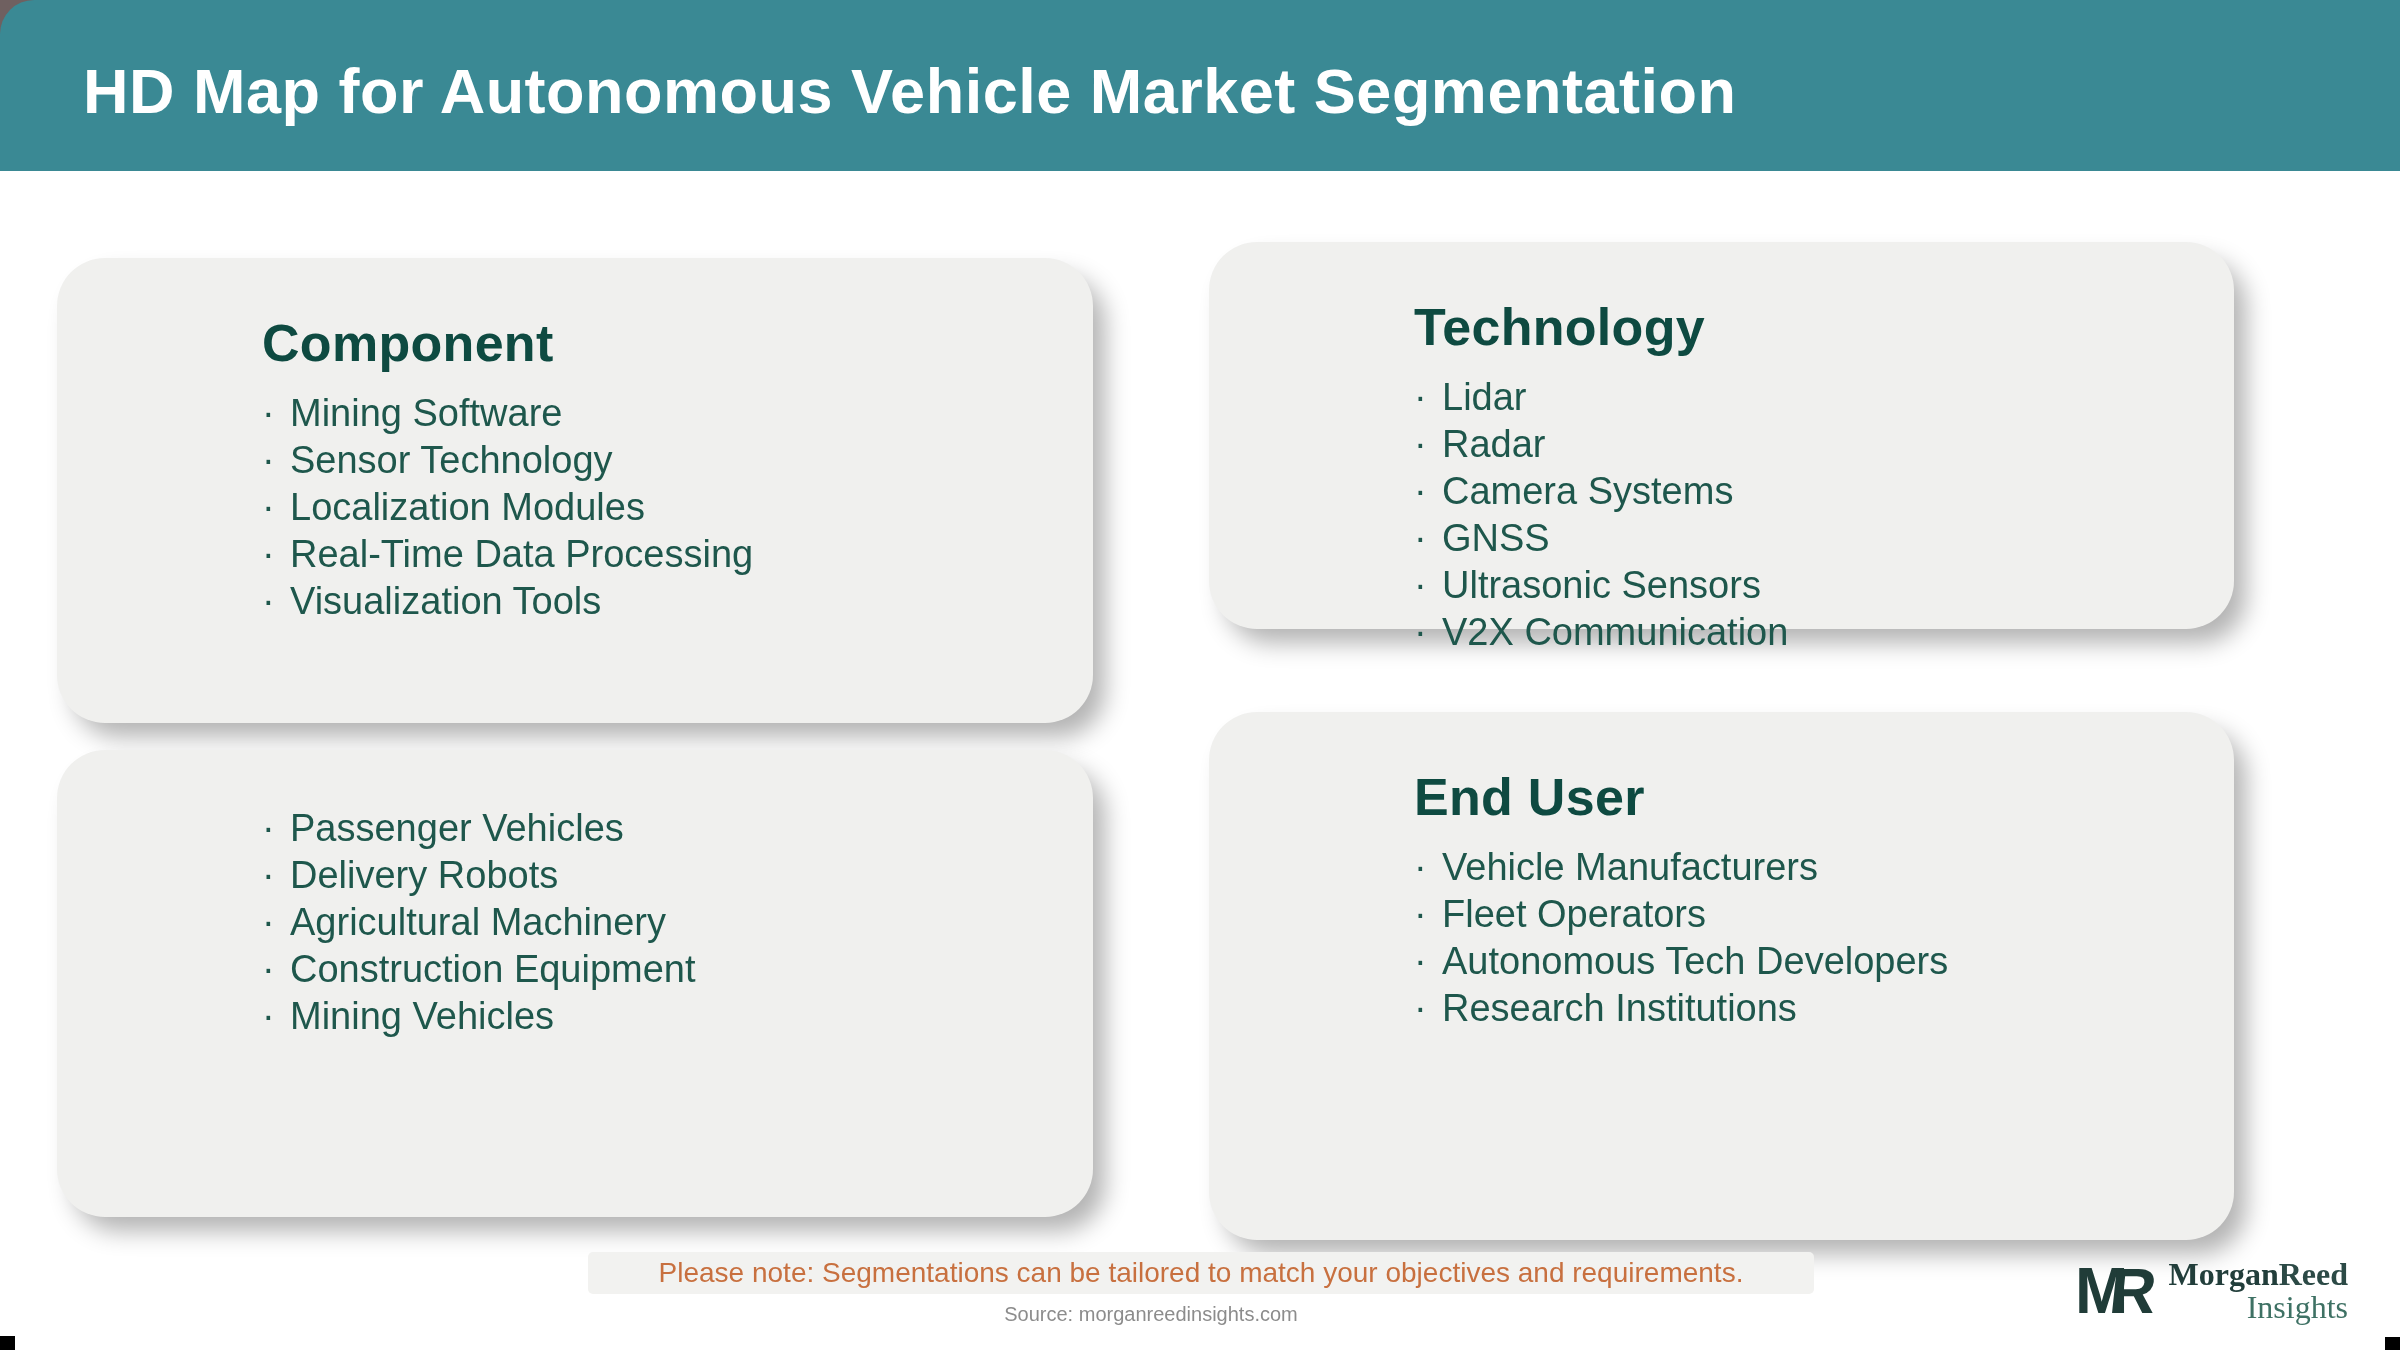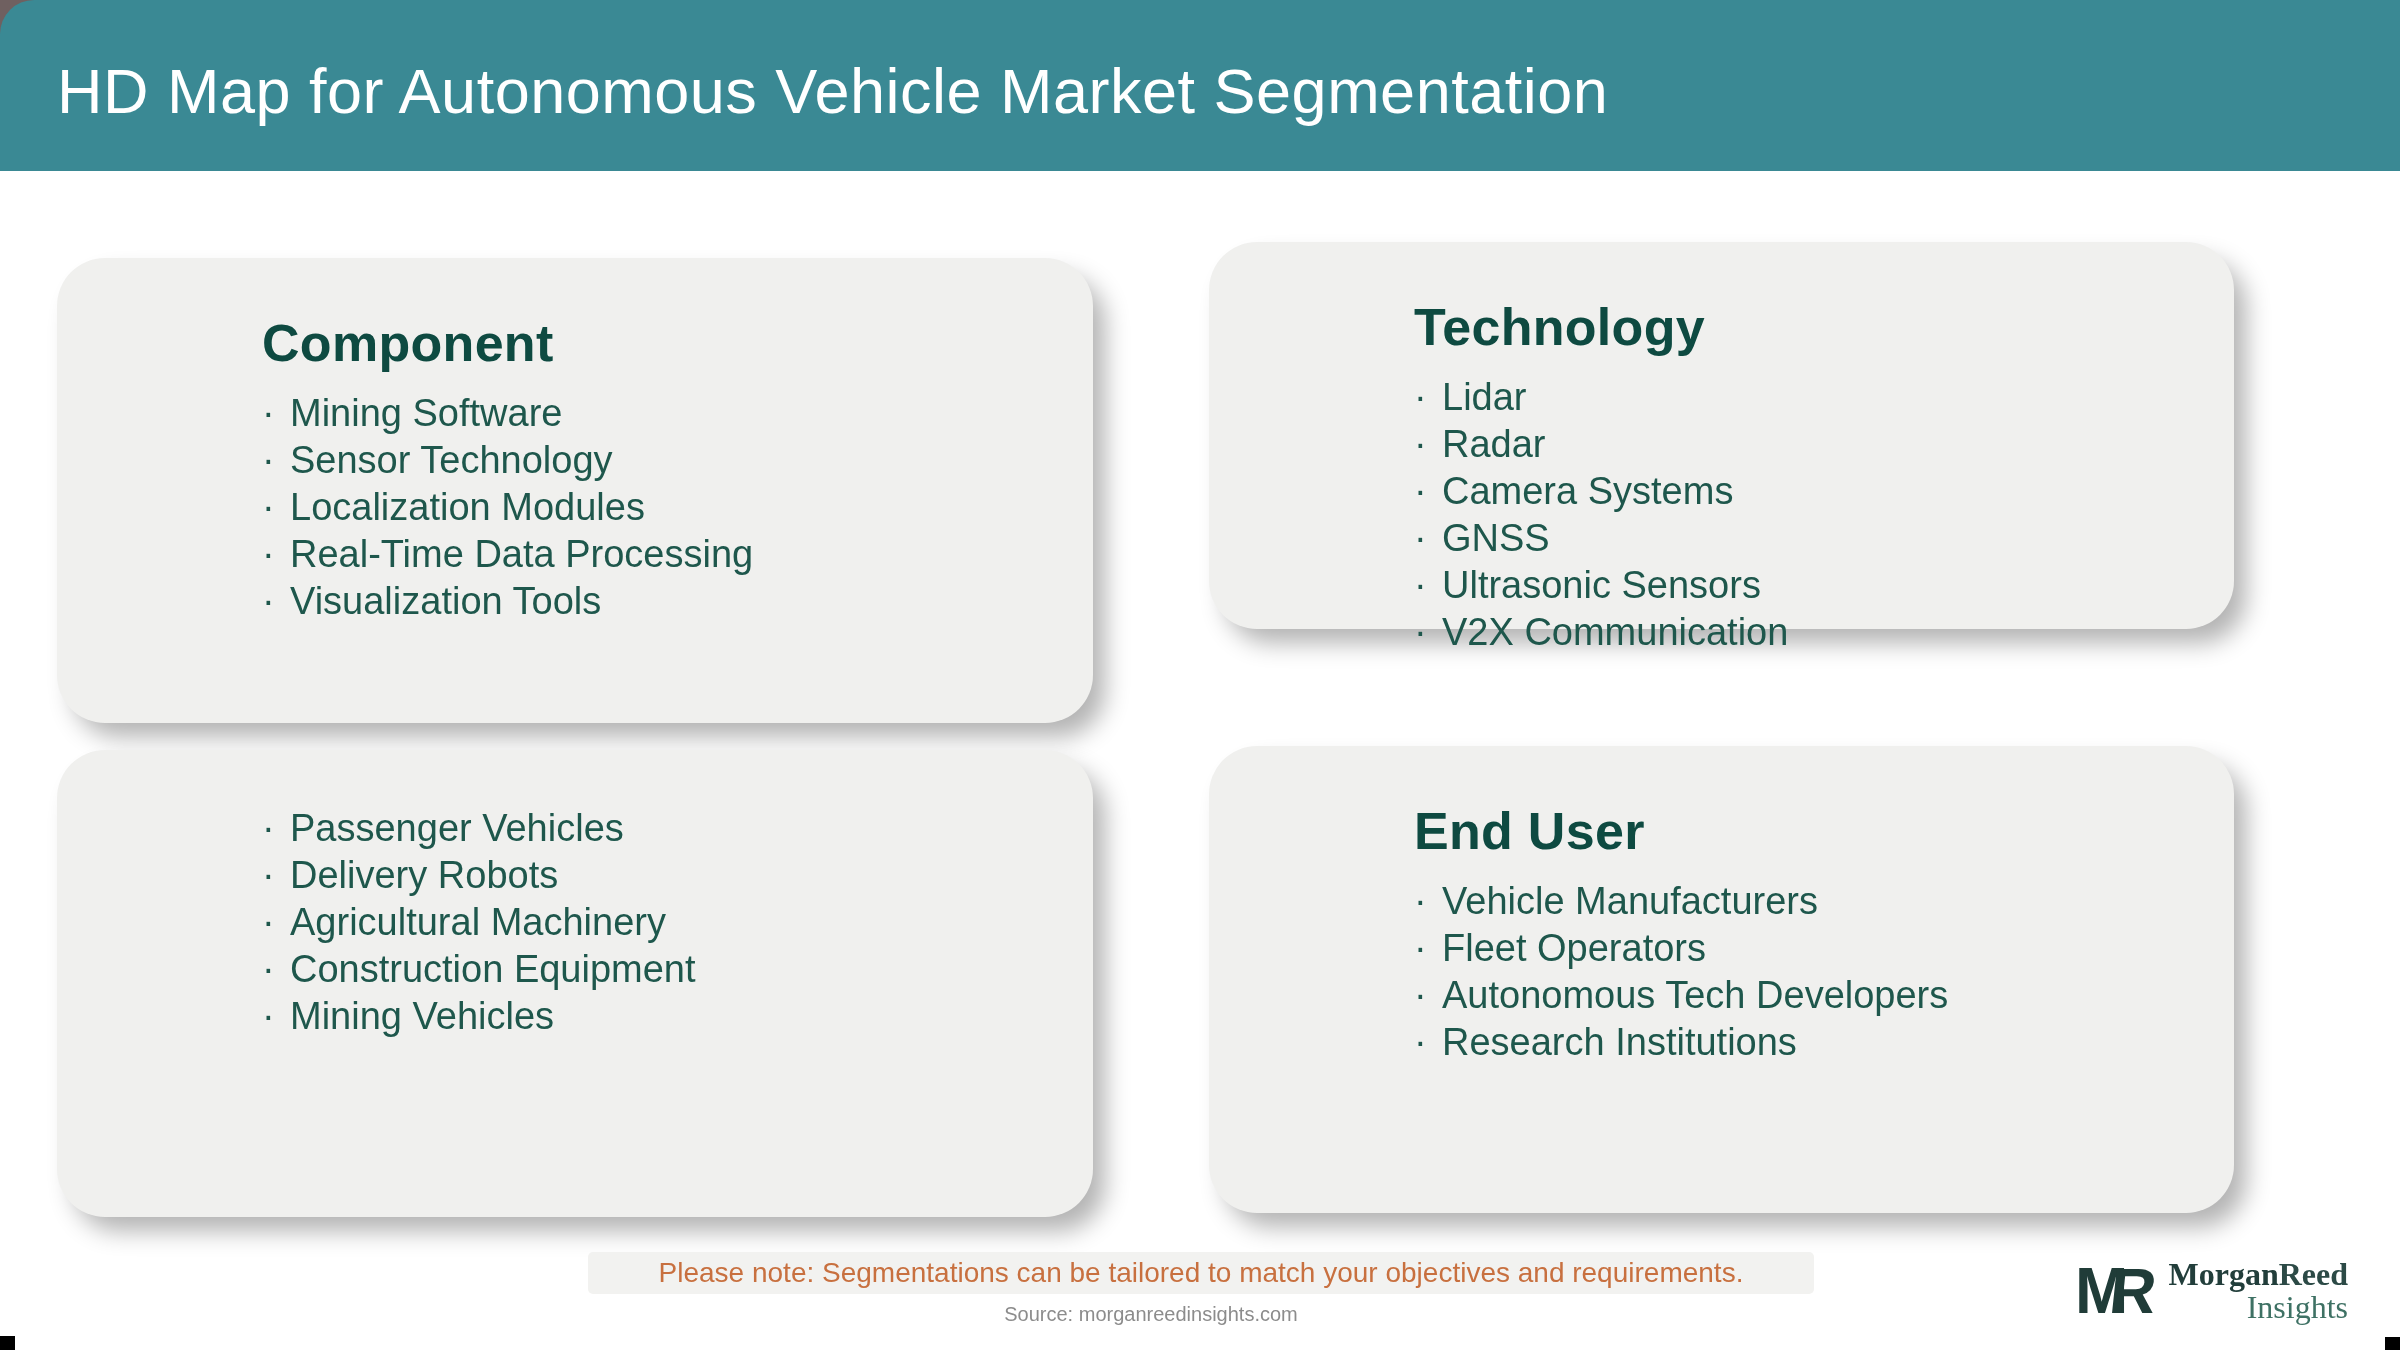--- a/index.html
+++ b/index.html
@@ -14,33 +14,33 @@
     position:absolute;left:0;top:0;width:36px;height:170px;
     background:#6f6060;z-index:0;
   }
   .header{
     position:absolute;left:0;top:0;width:2400px;height:171px;
     background:#3a8994;z-index:1;
     border-top-left-radius:34px;
     display:flex;align-items:center;
   }
   .header h1{
-    margin:0;padding-left:57px;padding-top:10px;
-    font-size:63px;font-weight:normal;color:#ffffff;letter-spacing:.5px;
+    margin:0;padding-left:83px;padding-top:10px;
+    font-size:63px;font-weight:bold;color:#ffffff;letter-spacing:.5px;
   }
   .card{
     position:absolute;background:#f0f0ee;border-radius:48px;
     box-shadow:14px 16px 24px -2px rgba(0,0,0,0.30);
     box-sizing:border-box;
     padding:55px 40px 0 205px;z-index:1;
   }
   .card-component{left:57px;top:258px;width:1036px;height:465px;}
   .card-technology{left:1209px;top:242px;width:1025px;height:387px;}
   .card-application{left:57px;top:750px;width:1036px;height:467px;}
-  .card-enduser{left:1209px;top:746px;width:1025px;height:467px;}
+  .card-enduser{left:1209px;top:712px;width:1025px;height:528px;}
   .card h2{
     margin:0 0 17px 0;
     font-size:52px;font-weight:bold;color:#0e4a41;letter-spacing:.3px;
   }
   .card ul{
     list-style:none;margin:0;padding:0;
   }
   .card li{
     font-size:38px;line-height:47px;color:#1e574c;
     display:flex;align-items:baseline;

